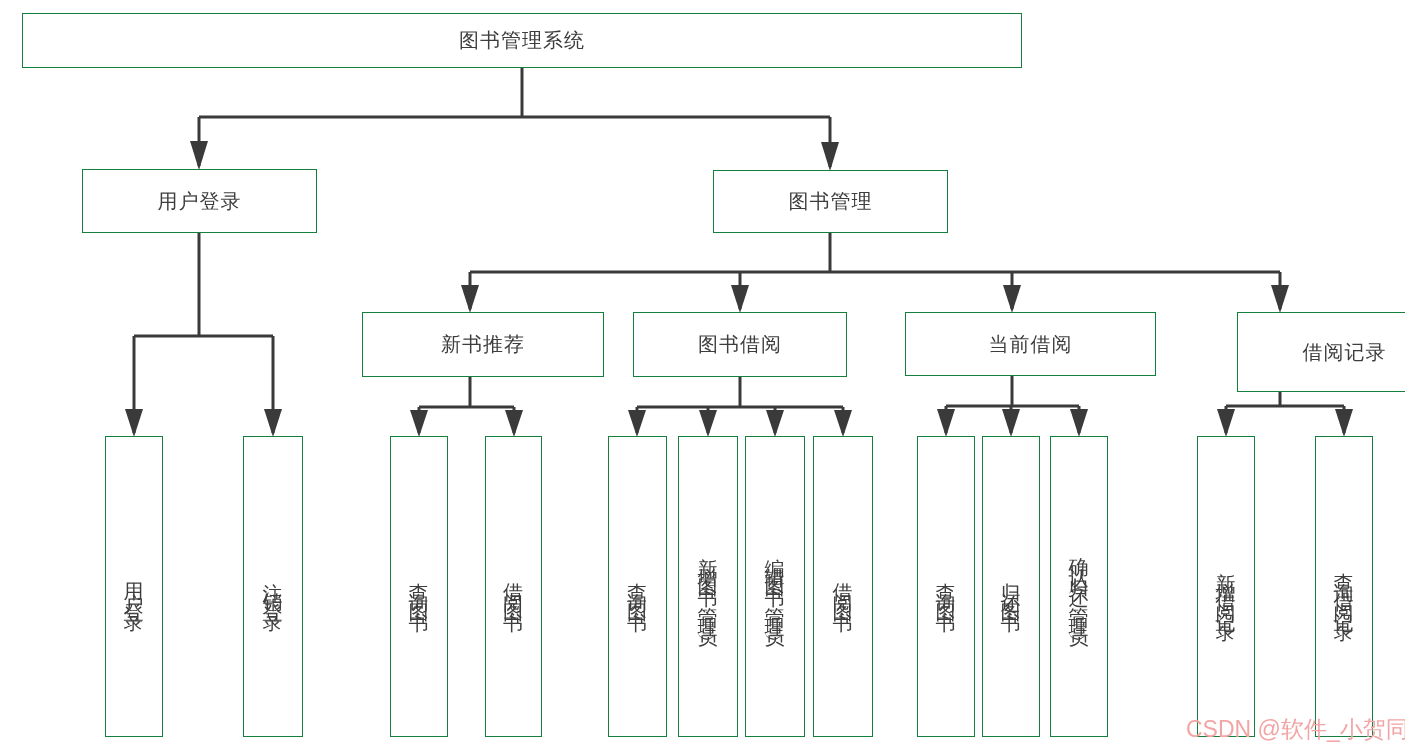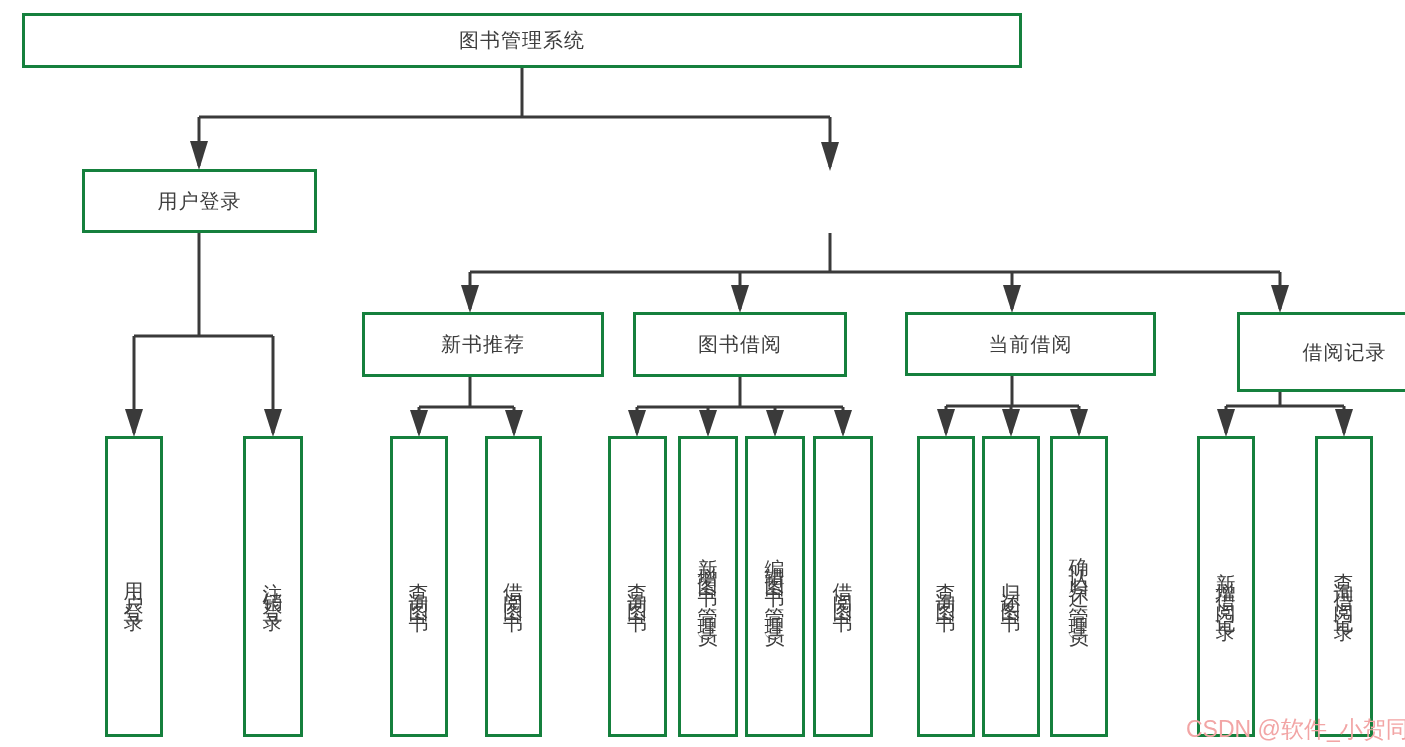--- a/index.html
+++ b/index.html
@@ -17,21 +17,21 @@
   .connector-layer {
     position: absolute;
     left: 0; top: 0;
     width: 1405px; height: 747px;
     pointer-events: none;
   }
 
   .node {
     position: absolute;
     background: #ffffff;
-    border: 3px solid #15803d;
+    border: 1px solid #15803d;
     display: flex;
     align-items: center;
     justify-content: center;
     color: #3d3d3d;
     font-size: 20px;
     letter-spacing: 1px;
     z-index: 2;
   }
 
   .leaf .vtext {
@@ -133,20 +133,23 @@
     </g>
   </svg>
 
   <div class="node" style="left:22px; top:13px; width:1000px; height:55px;">
     <span>图书管理系统</span>
   </div>
 
   <div class="node" style="left:82px; top:169px; width:235px; height:64px;">
     <span>用户登录</span>
   </div>
+  <div class="node" style="left:713px; top:170px; width:235px; height:63px;">
+    <span>图书管理</span>
+  </div>
 
   <div class="node" style="left:362px; top:312px; width:242px; height:65px;">
     <span>新书推荐</span>
   </div>
   <div class="node" style="left:633px; top:312px; width:214px; height:65px;">
     <span>图书借阅</span>
   </div>
   <div class="node" style="left:905px; top:312px; width:251px; height:64px;">
     <span>当前借阅</span>
   </div>

